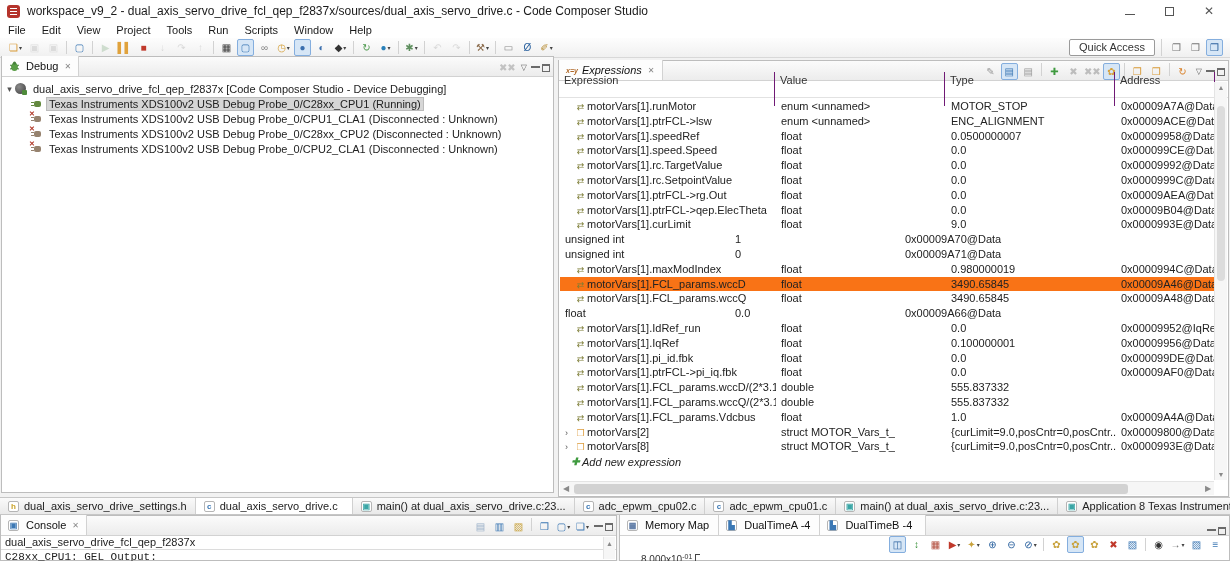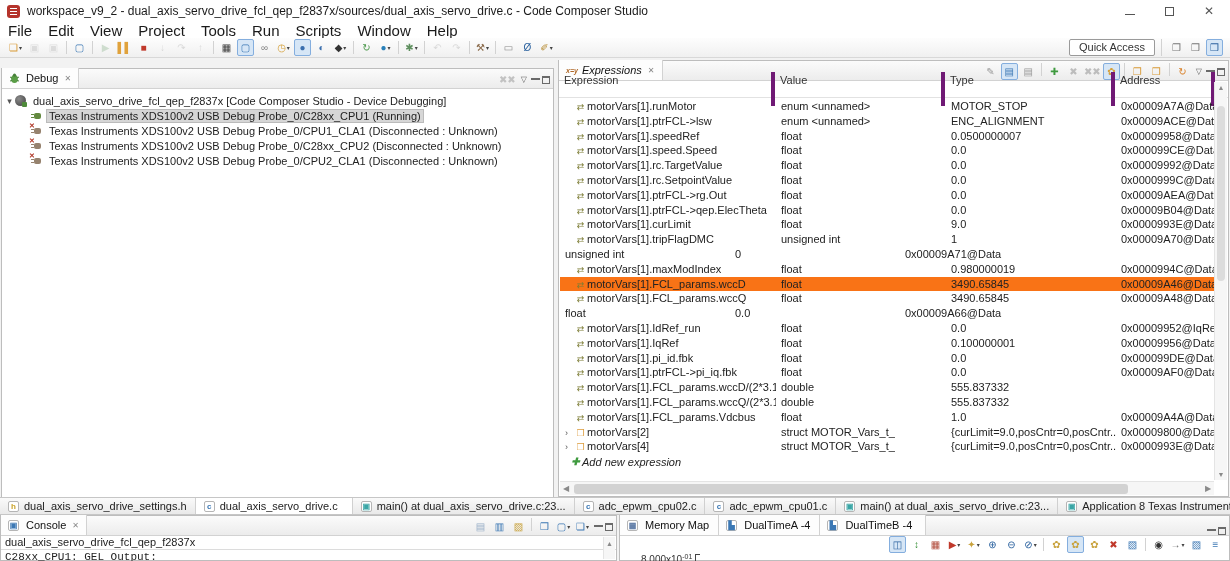--- a/index.html
+++ b/index.html
@@ -13,21 +13,21 @@
     linear-gradient(#fff,#fff) 0 0/7px 1px no-repeat,
     linear-gradient(#fff,#fff) 0 3px/7px 1px no-repeat,
     linear-gradient(#fff,#fff) 0 6px/7px 1px no-repeat}
   .title-text{margin-left:7px;font-size:12px;color:#1a1a1a;white-space:nowrap}
   .win-controls{margin-left:auto;display:flex;align-items:center;gap:30px;padding-right:16px;color:#555}
   .wc-min{width:10px;border-top:1px solid #555;height:0;margin-top:6px}
   .wc-max{width:9px;height:9px;border:1px solid #555}
   .wc-close{font-size:12px;line-height:12px}
 
   
-  .menubar{position:absolute;left:0;top:22px;right:0;height:16px;background:#fff;display:flex;align-items:center;font-size:15px;color:#1a1a1a}
+  .menubar{position:absolute;left:0;top:22px;right:0;height:16px;background:#fff;display:flex;align-items:center;font-size:11px;color:#1a1a1a}
   .menu-item{padding:0 8px;white-space:nowrap}
 
   
   .toolbar{position:absolute;left:0;top:38px;right:0;height:20px;background:linear-gradient(#fdfdfd,#f0f0f0);border-bottom:1px solid #d8d8d8;display:flex;align-items:center;padding:0 6px}
   .tbi{height:17px;min-width:17px;display:flex;align-items:center;justify-content:center;border-radius:2px;margin:0 1px;font-size:10px;line-height:10px}
   .tbi.boxed{background:#d6e6f6;border:1px solid #84aede}
   .tbi.dim{opacity:.45}
   .tbi .g{display:inline-block}
   .tbi .dd{display:none;font-size:6px;color:#444;margin-left:1px}
   .tbi .dd.show{display:inline}
@@ -40,21 +40,21 @@
   .phead{height:20px;background:linear-gradient(#fbfbfb,#ececec);border-bottom:1px solid #d2d2d2;display:flex;align-items:flex-end}
   .ptab{height:20px;display:flex;align-items:center;padding:0 7px;background:#fdfdfd;border-right:1px solid #d2d2d2;white-space:nowrap}
   .ptab .tlabel{margin:0 2px;color:#111}
   .ptab .x{margin-left:4px;font-size:8px;color:#888}
   .pbtns{margin-left:auto;display:flex;align-items:center;gap:2px;padding-right:3px}
   .mm-min{width:9px;height:3px;border-bottom:2px solid #6a6a6a;margin-bottom:3px}
   .mm-max{width:8px;height:8px;border:1px solid #6a6a6a;border-top-width:2px}
   .vmenu{font-size:8px;color:#666;margin:0 2px}
 
   
-  #debug-panel{left:1px;top:68px;width:553px;height:437px}
+  #debug-panel{left:1px;top:56px;width:553px;height:437px}
   .bug-svg{flex:none;margin-right:4px}
   .tree{padding:4px 0 0 2px;white-space:nowrap;overflow:hidden}
   .trow{height:15px;display:flex;align-items:center}
   .twisty{width:11px;text-align:center;color:#555;font-size:9px;flex:none}
   .launch-icon{width:11px;height:11px;border-radius:50%;background:radial-gradient(circle at 35% 35%,#8a8a8a,#3d3d3d);margin-right:5px;flex:none;position:relative}
   .launch-icon::after{content:"";position:absolute;right:-1px;bottom:-1px;width:5px;height:5px;background:#4e8a3a;border-radius:1px}
   .kid{padding-left:27px}
   .plug{width:11px;height:10px;position:relative;margin-right:5px;flex:none}
   .plug i{position:absolute;left:3px;top:2px;width:7px;height:6px;background:#96826e;border-radius:2px}
   .plug u{position:absolute;left:0;top:3px;width:3px;height:1px;background:#96826e;box-shadow:0 3px 0 #96826e}
@@ -62,21 +62,21 @@
   .plug.run u{background:#63893f;box-shadow:0 3px 0 #63893f}
   .plug.dis::after{content:"✕";position:absolute;left:-2px;top:-4px;color:#b23a2a;font-size:7px;font-weight:bold}
   .tlab{padding:0 2px}
   .tlab.sel{background:#d6d6d6;outline:1px solid #bbb}
 
   
   #expr-panel{left:558px;top:60px;width:671px;height:437px}
   #expr-panel .ptab .tlabel{font-style:italic}
   .xy-icon{font-size:7px;font-style:italic;color:#b06a2a;font-weight:bold;margin-right:2px}
   .cols{display:flex;height:17px;background:#fff;border-bottom:1px solid #e2e2e2;color:#333;align-items:center;padding-right:13px}
-  .colh{padding:0 5px;border-right:4px solid #701a75;overflow:hidden;white-space:nowrap;height:34px;line-height:17px}
+  .colh{padding:0 5px;border-right:1px solid #701a75;overflow:hidden;white-space:nowrap;height:34px;line-height:17px}
   .w0{width:216px;flex:none}.w1{width:170px;flex:none}.w2{width:170px;flex:none}.w3{flex:1}
   .egrid{position:absolute;left:1px;right:14px;top:38px;bottom:16px;overflow:hidden}
   .erow{display:flex;height:14.8px;align-items:center;white-space:nowrap}
   .erow.sel{background:#f97316}
   .ecell{padding:0 5px;overflow:hidden;white-space:nowrap;height:14.8px;line-height:14.8px}
   .etw{display:inline-block;width:9px;font-size:9px;color:#555;visibility:hidden}
   .etw.show{visibility:visible}
   .wic{display:inline-block;width:13px;text-align:center;font-size:9px;color:#7c7c34}
   .wic::before{content:"⇄"}
   .wic.struct{color:#dd9c3c}
@@ -558,21 +558,20 @@
           </div>
         
           <div class="erow">
             <span class="ecell w0"><span class="etw">›</span><span class="wic"></span><span>motorVars[1].curLimit</span></span>
             <span class="ecell w1">float</span>
             <span class="ecell w2">9.0</span>
             <span class="ecell w3">0x0000993E@Data</span>
           </div>
         
           <div class="erow">
-            <span class="ecell w0"><span class="etw">›</span><span class="wic"></span><span>motorVars[1].tripFlagDMC</span></span>
             <span class="ecell w1">unsigned int</span>
             <span class="ecell w2">1</span>
             <span class="ecell w3">0x00009A70@Data</span>
           </div>
         
           <div class="erow">
             <span class="ecell w1">unsigned int</span>
             <span class="ecell w2">0</span>
             <span class="ecell w3">0x00009A71@Data</span>
           </div>
@@ -654,21 +653,21 @@
           </div>
         
           <div class="erow">
             <span class="ecell w0"><span class="etw show">›</span><span class="wic struct"></span><span>motorVars[2]</span></span>
             <span class="ecell w1">struct MOTOR_Vars_t_</span>
             <span class="ecell w2">{curLimit=9.0,posCntr=0,posCntr...</span>
             <span class="ecell w3">0x00009800@Data</span>
           </div>
         
           <div class="erow">
-            <span class="ecell w0"><span class="etw show">›</span><span class="wic struct"></span><span>motorVars[4]</span></span>
+            <span class="ecell w0"><span class="etw show">›</span><span class="wic struct"></span><span>motorVars[8]</span></span>
             <span class="ecell w1">struct MOTOR_Vars_t_</span>
             <span class="ecell w2">{curLimit=9.0,posCntr=0,posCntr...</span>
             <span class="ecell w3">0x0000993E@Data</span>
           </div>
         </span>
       <div class="addrow">
         <span class="plus">✚</span>
         <span>Add new expression</span>
       </div>
     </div>

